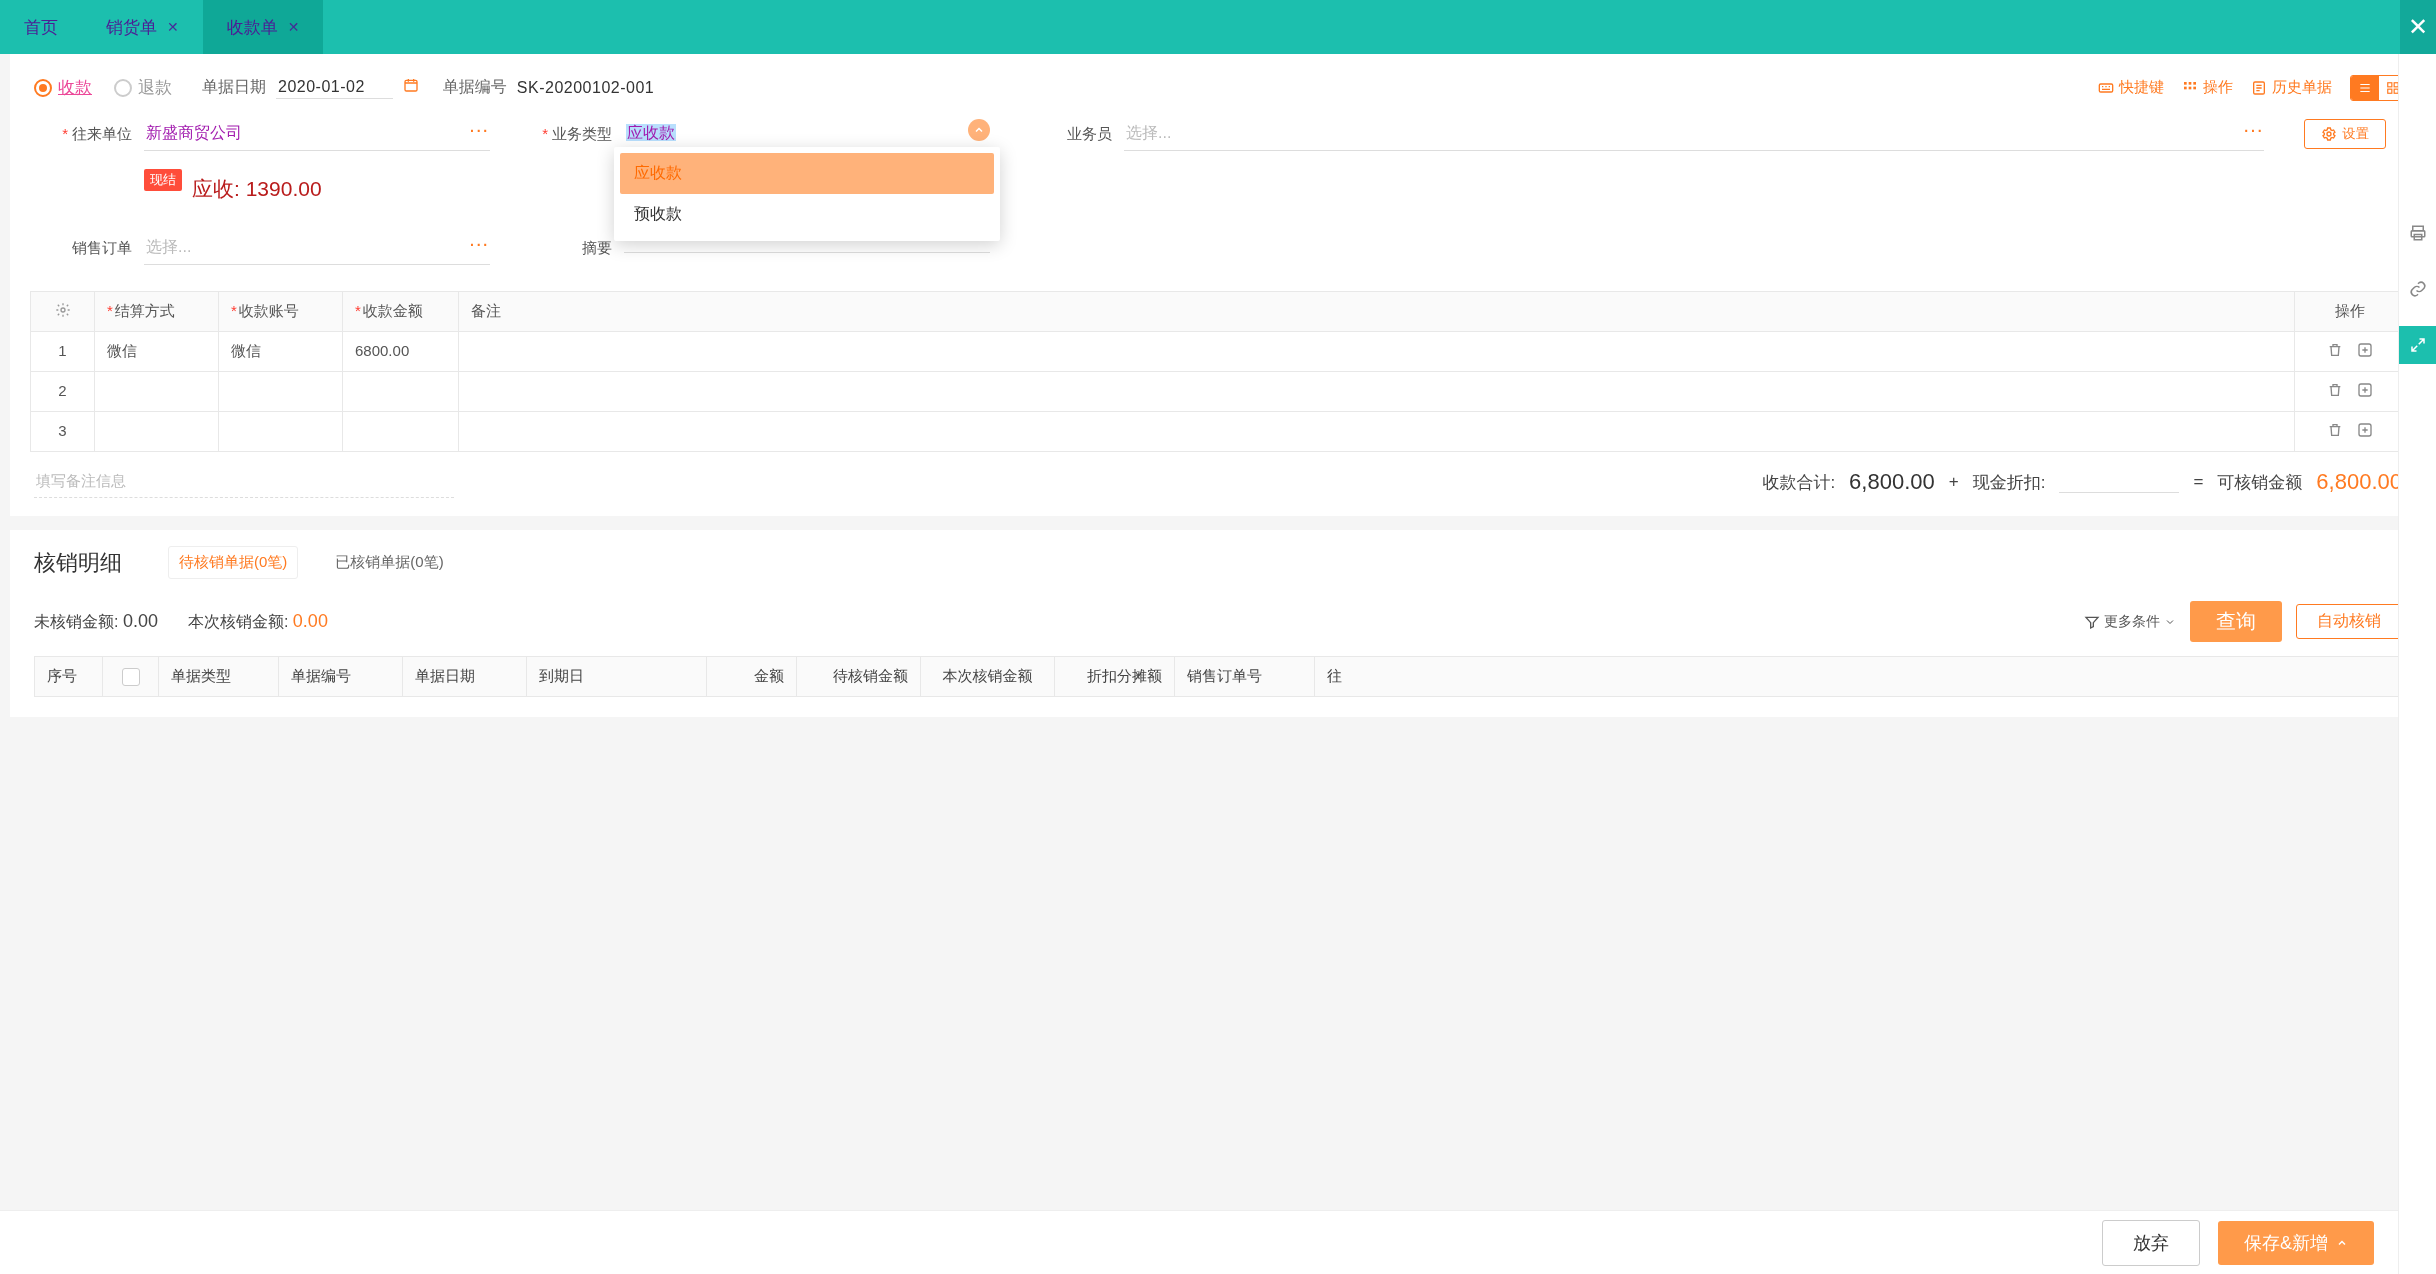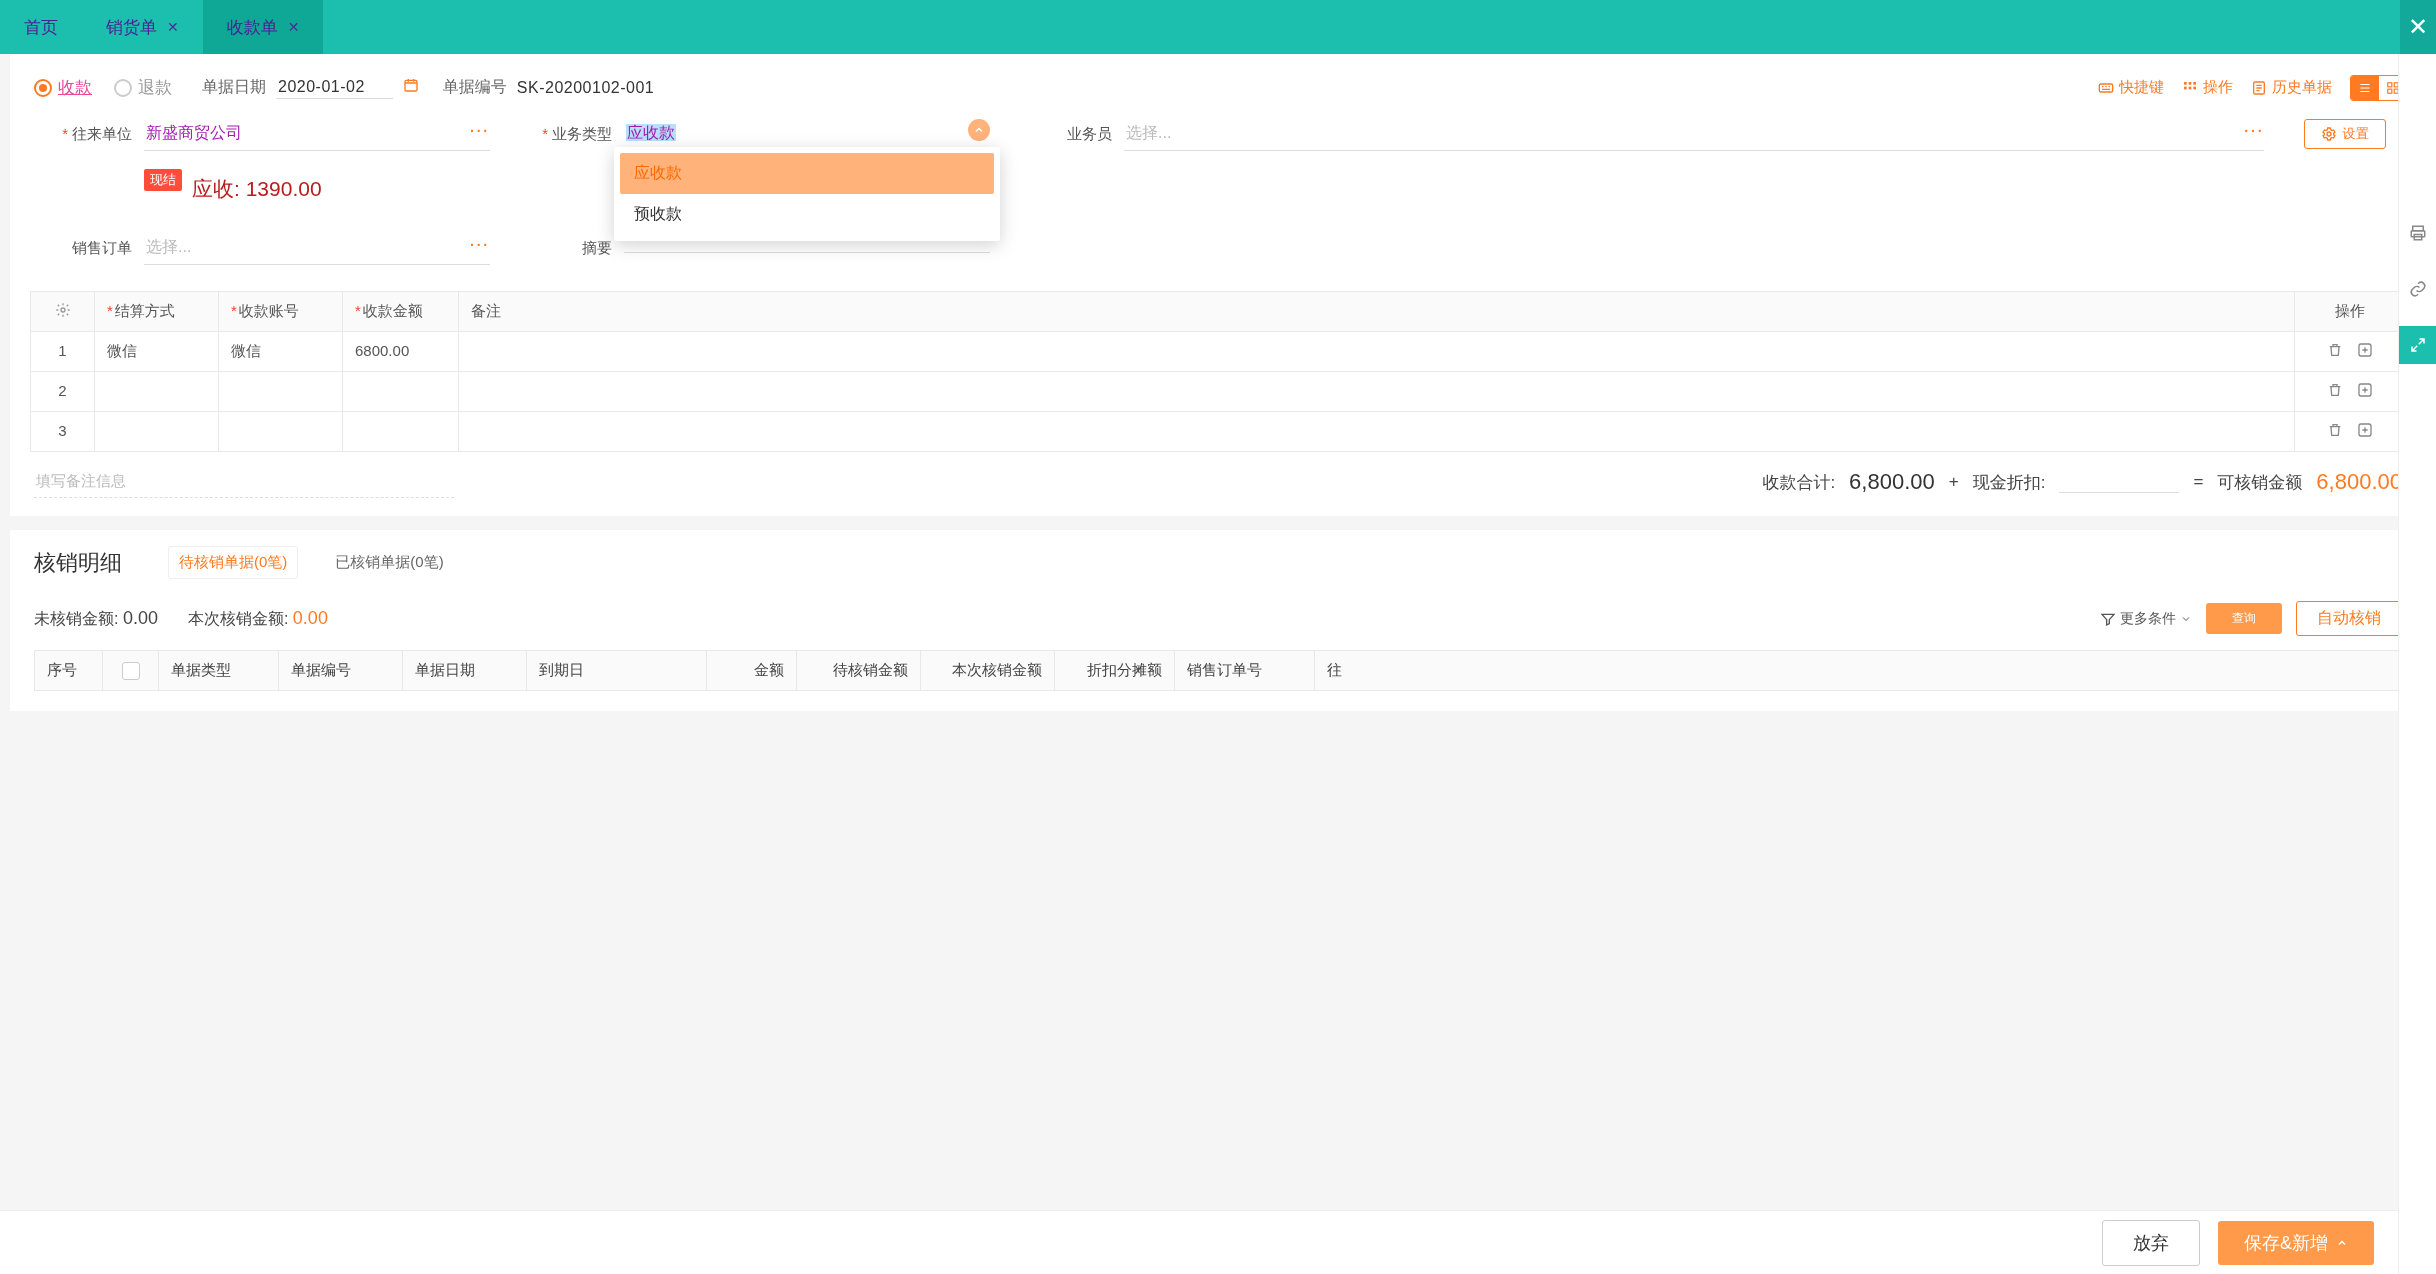--- a/index.html
+++ b/index.html
@@ -96,37 +96,37 @@
 .detail-title { font-size: 22px; color: #333; }
 .dtabs { display: flex; gap: 26px; margin-left: 16px; }
 .dtab { padding: 6px 10px; font-size: 15px; color: #666; cursor: pointer; border: 1px solid transparent; border-radius: 3px; }
 .dtab.active { color: #ff7a21; border-color: #eee; }
 .detail-sub { display: flex; align-items: center; margin-top: 22px; gap: 30px; }
 .dsub-item { font-size: 16px; color: #444; }
 .dsub-item .num { font-size: 18px; }
 .dsub-item .num.orange { color: #ff7a21; }
 .dsub-right { margin-left: auto; display: flex; align-items: center; gap: 14px; }
 .more-cond { display: flex; align-items: center; gap: 4px; color: #555; cursor: pointer; }
-.btn-primary { background: #ff9a4a; color: #fff; border: none; padding: 7px 26px; border-radius: 3px; font-size: 12px; cursor: pointer; }
+.btn-primary { background: #ff9a4a; color: #fff; border: none; padding: 7px 26px; border-radius: 3px; font-size: 20px; cursor: pointer; }
 .btn-outline2 { border: 1px solid #ff7a21; color: #ff7a21; background: #fff; padding: 6px 20px; border-radius: 3px; font-size: 16px; cursor: pointer; }
 
 .dtable { margin-top: 14px; border: 1px solid #e8e8e8; overflow-x: auto; }
 .dtr { display: flex; background: #fafafa; }
 .dtc { padding: 10px 12px; border-right: 1px solid #e8e8e8; font-size: 15px; color: #444; white-space: nowrap; }
 .dtc:last-child { border-right: none; }
 .dtc.chk { width: 56px; display: flex; align-items: center; justify-content: center; }
 .chkbox { width: 18px; height: 18px; border: 1px solid #ccc; border-radius: 3px; background: #fff; }
 .dc-seq { width: 68px; }
 .dc-type { width: 120px; }
 .dc-no { width: 124px; }
 .dc-date { width: 124px; }
 .dc-due { width: 180px; }
 .dc-amt { width: 90px; text-align: right; }
 .dc-pend { width: 124px; text-align: right; }
-.dc-this { width: 134px; text-align: right; }
+.dc-this { width: 134px; text-align: center; }
 .dc-disc { width: 120px; text-align: right; }
 .dc-order { width: 140px; }
 .dc-rel { width: 50px; }
 
 
 .footer { position: fixed; bottom: 0; left: 0; right: 38px; height: 64px; background: #fff; border-top: 1px solid #eee; display: flex; align-items: center; justify-content: flex-end; gap: 18px; padding: 0 24px; }
 .btn-ghost { border: 1px solid #ccc; background: #fff; color: #333; padding: 10px 30px; border-radius: 3px; font-size: 18px; cursor: pointer; }
 .btn-save { background: #ff9a4a; color: #fff; border: none; padding: 10px 26px; border-radius: 3px; font-size: 18px; cursor: pointer; display: flex; align-items: center; gap: 8px; }
 
 

